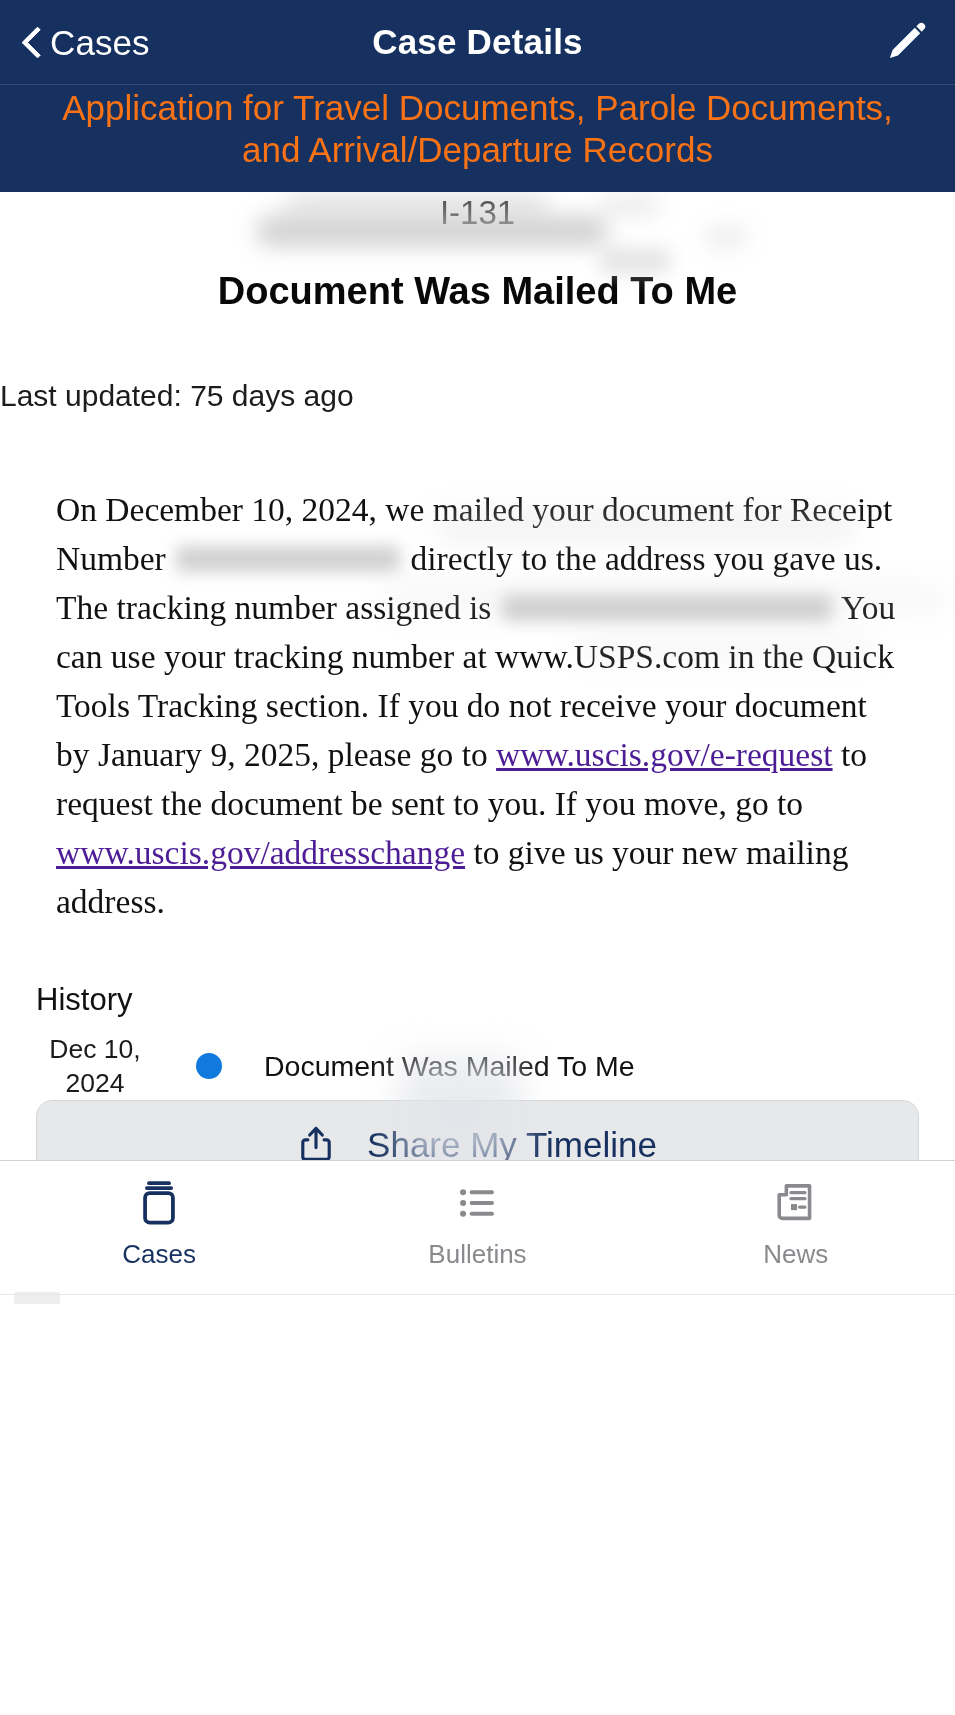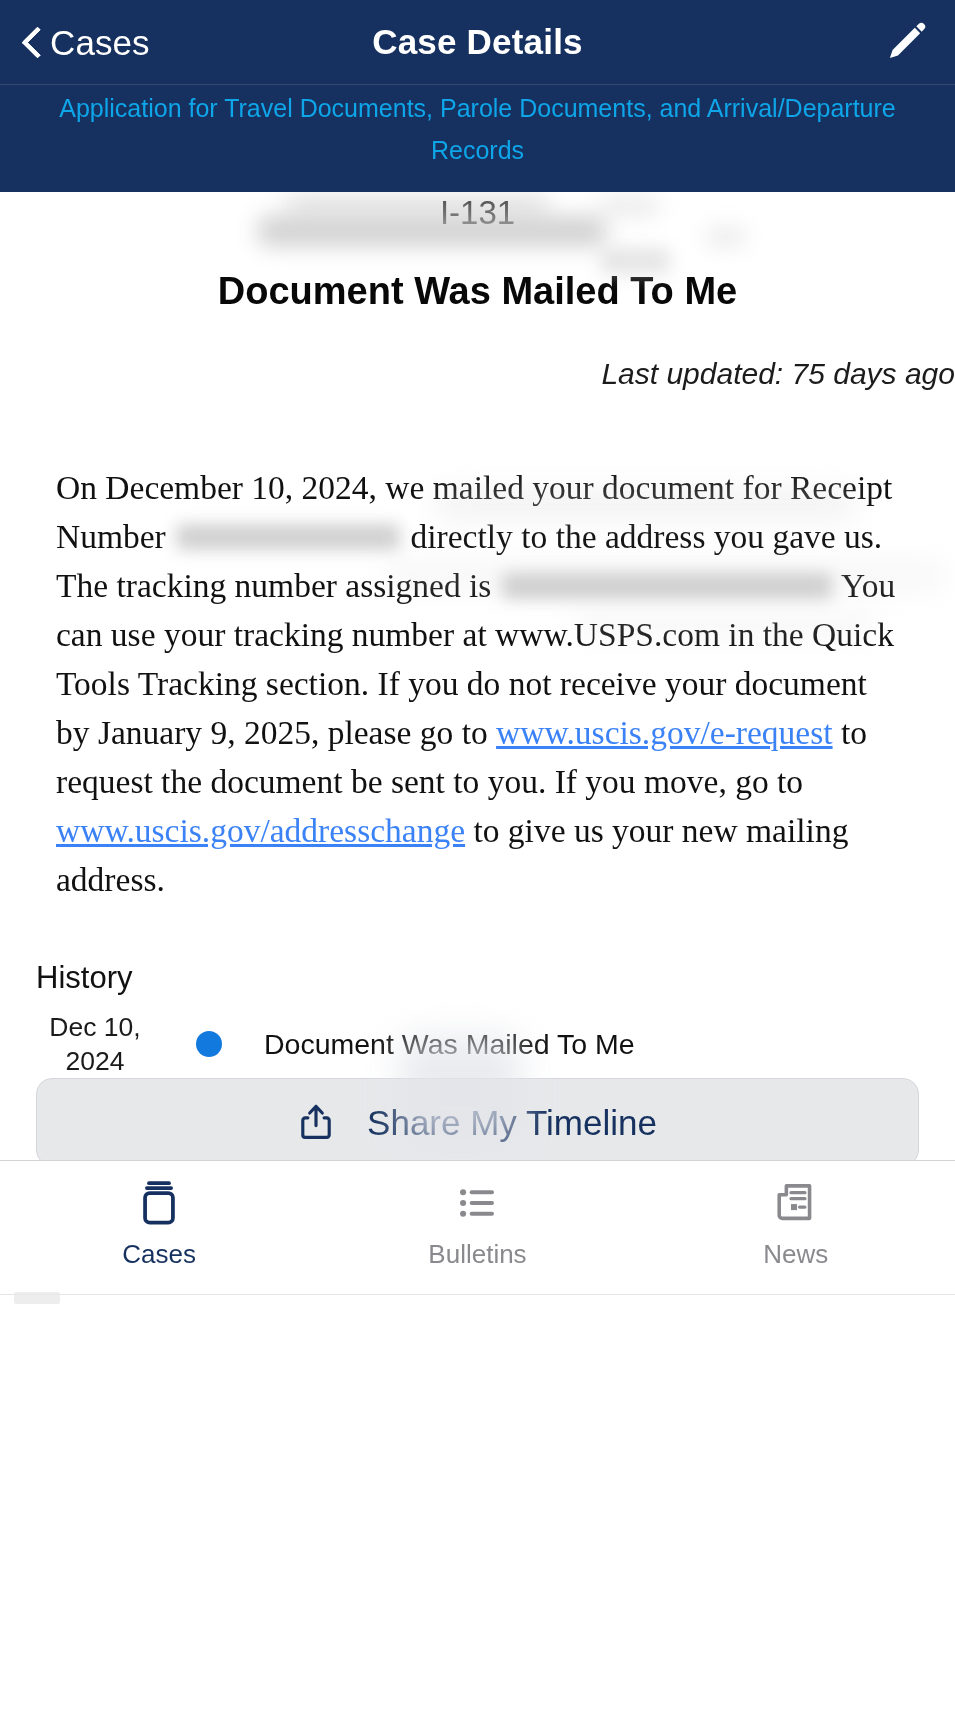--- a/index.html
+++ b/index.html
@@ -87,22 +87,22 @@
   .subtitle-bar {
     background: #16315f;
     flex: 0 0 108px;
     padding: 0 40px;
     display: flex;
     align-items: flex-start;
     justify-content: center;
     border-top: 1px solid rgba(255,255,255,0.12);
   }
   .subtitle-text {
-    color: #0ea5e9;
-    font-size: 25px;
+    color: #f97316;
+    font-size: 35px;
     line-height: 42px;
     text-align: center;
     font-weight: 400;
     max-width: 880px;
     padding-top: 2px;
   }
 
   
   .content {
     flex: 1 1 auto;
@@ -158,39 +158,38 @@
   }
 
   .divider {
     height: 6px;
     background: #1878d0;
     margin: 28px 36px 0 36px;
     border-radius: 1px;
   }
 
   .last-updated {
-    text-align: right;
+    text-align: left;
     font-size: 30px;
     color: #1c1c1c;
-    margin-top: 16px;
-    font-style: italic;
+    margin-top: 38px;
   }
 
   
   .body-copy {
     font-family: "Liberation Serif", serif;
     font-size: 33.5px;
     line-height: 49px;
     color: #111111;
     margin: 72px 52px 0 56px;
     position: relative;
     text-align: left;
   }
   .body-copy a {
-    color: #3b82f6;
+    color: #4c1d95;
     text-decoration: underline;
     text-underline-offset: 2px;
   }
   .redact-inline {
     display: inline-block;
     vertical-align: middle;
     background: #c5c5c5;
     filter: blur(8px);
     opacity: 0.8;
     border-radius: 5px;

